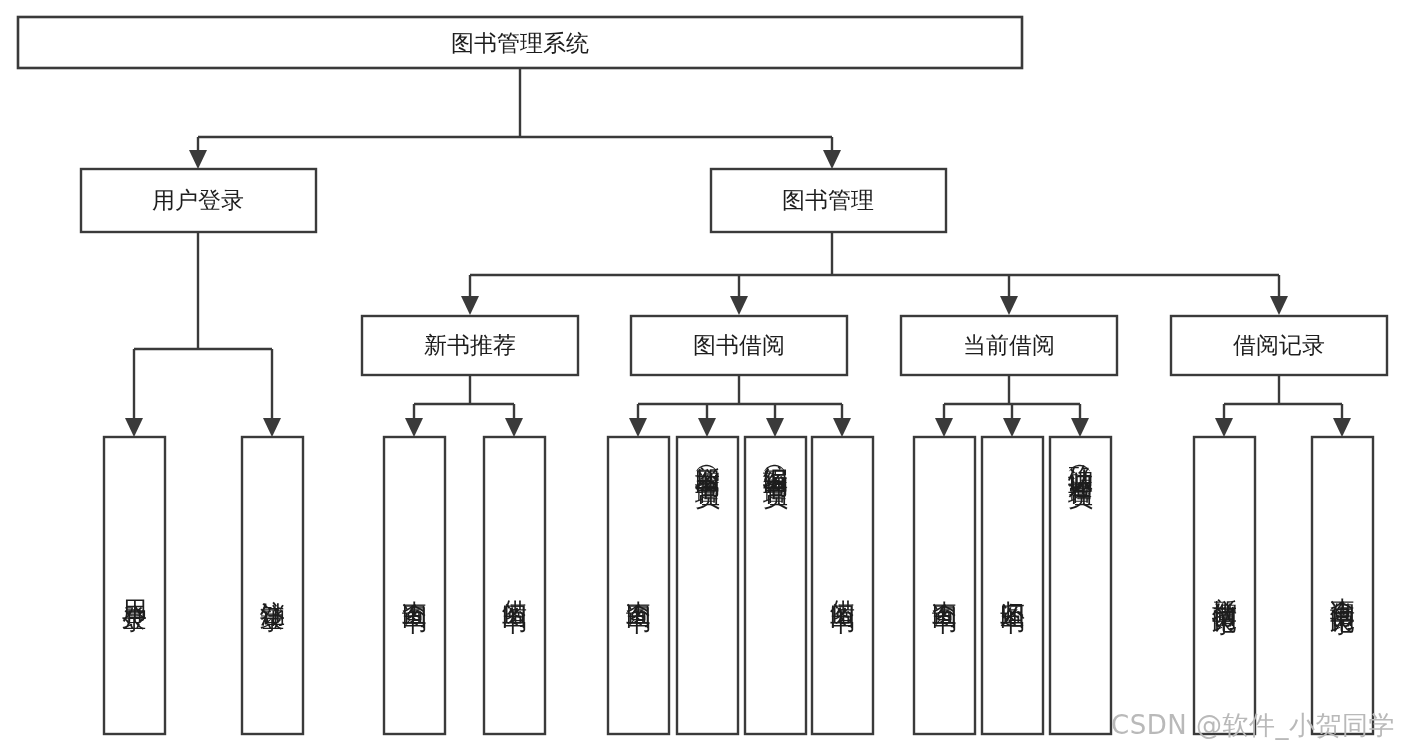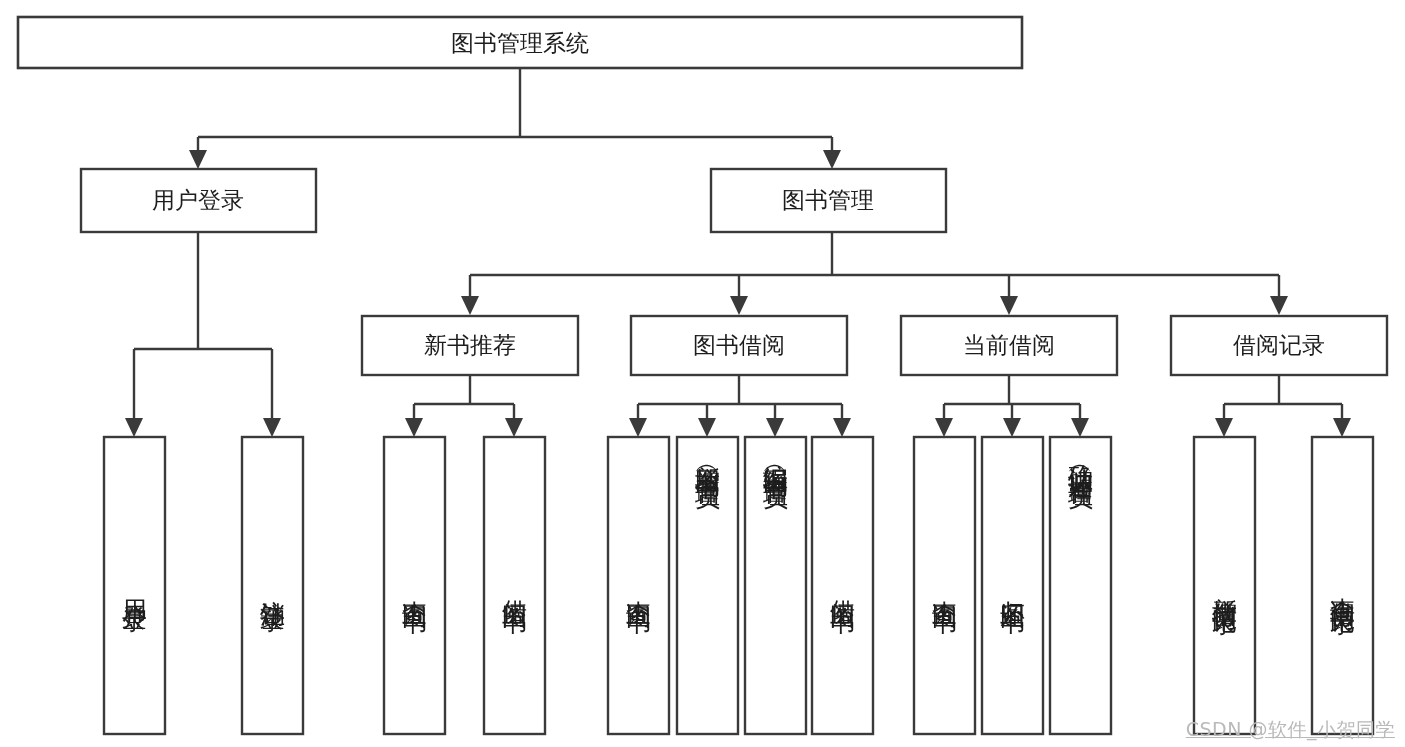--- a/index.html
+++ b/index.html
@@ -66,26 +66,25 @@
     line-height: 1.08;
     letter-spacing: 3px;
     color: #1d1d1d;
     white-space: nowrap;
   }
   .watermark {
     position: absolute;
     right: 10px;
     bottom: 4px;
     font-family: "DejaVu Sans", "Liberation Sans", sans-serif;
-    font-size: 19px;
+    font-size: 26px;
     color: #b9b9b9;
     letter-spacing: 0.5px;
     white-space: nowrap;
     user-select: none;
-    text-decoration: underline;
   }
 </style>
 </head>
 <body>
 
 <div id="diagram-root">
 
   <svg class="canvas" viewBox="0 0 1405 747">
 
     <g>

